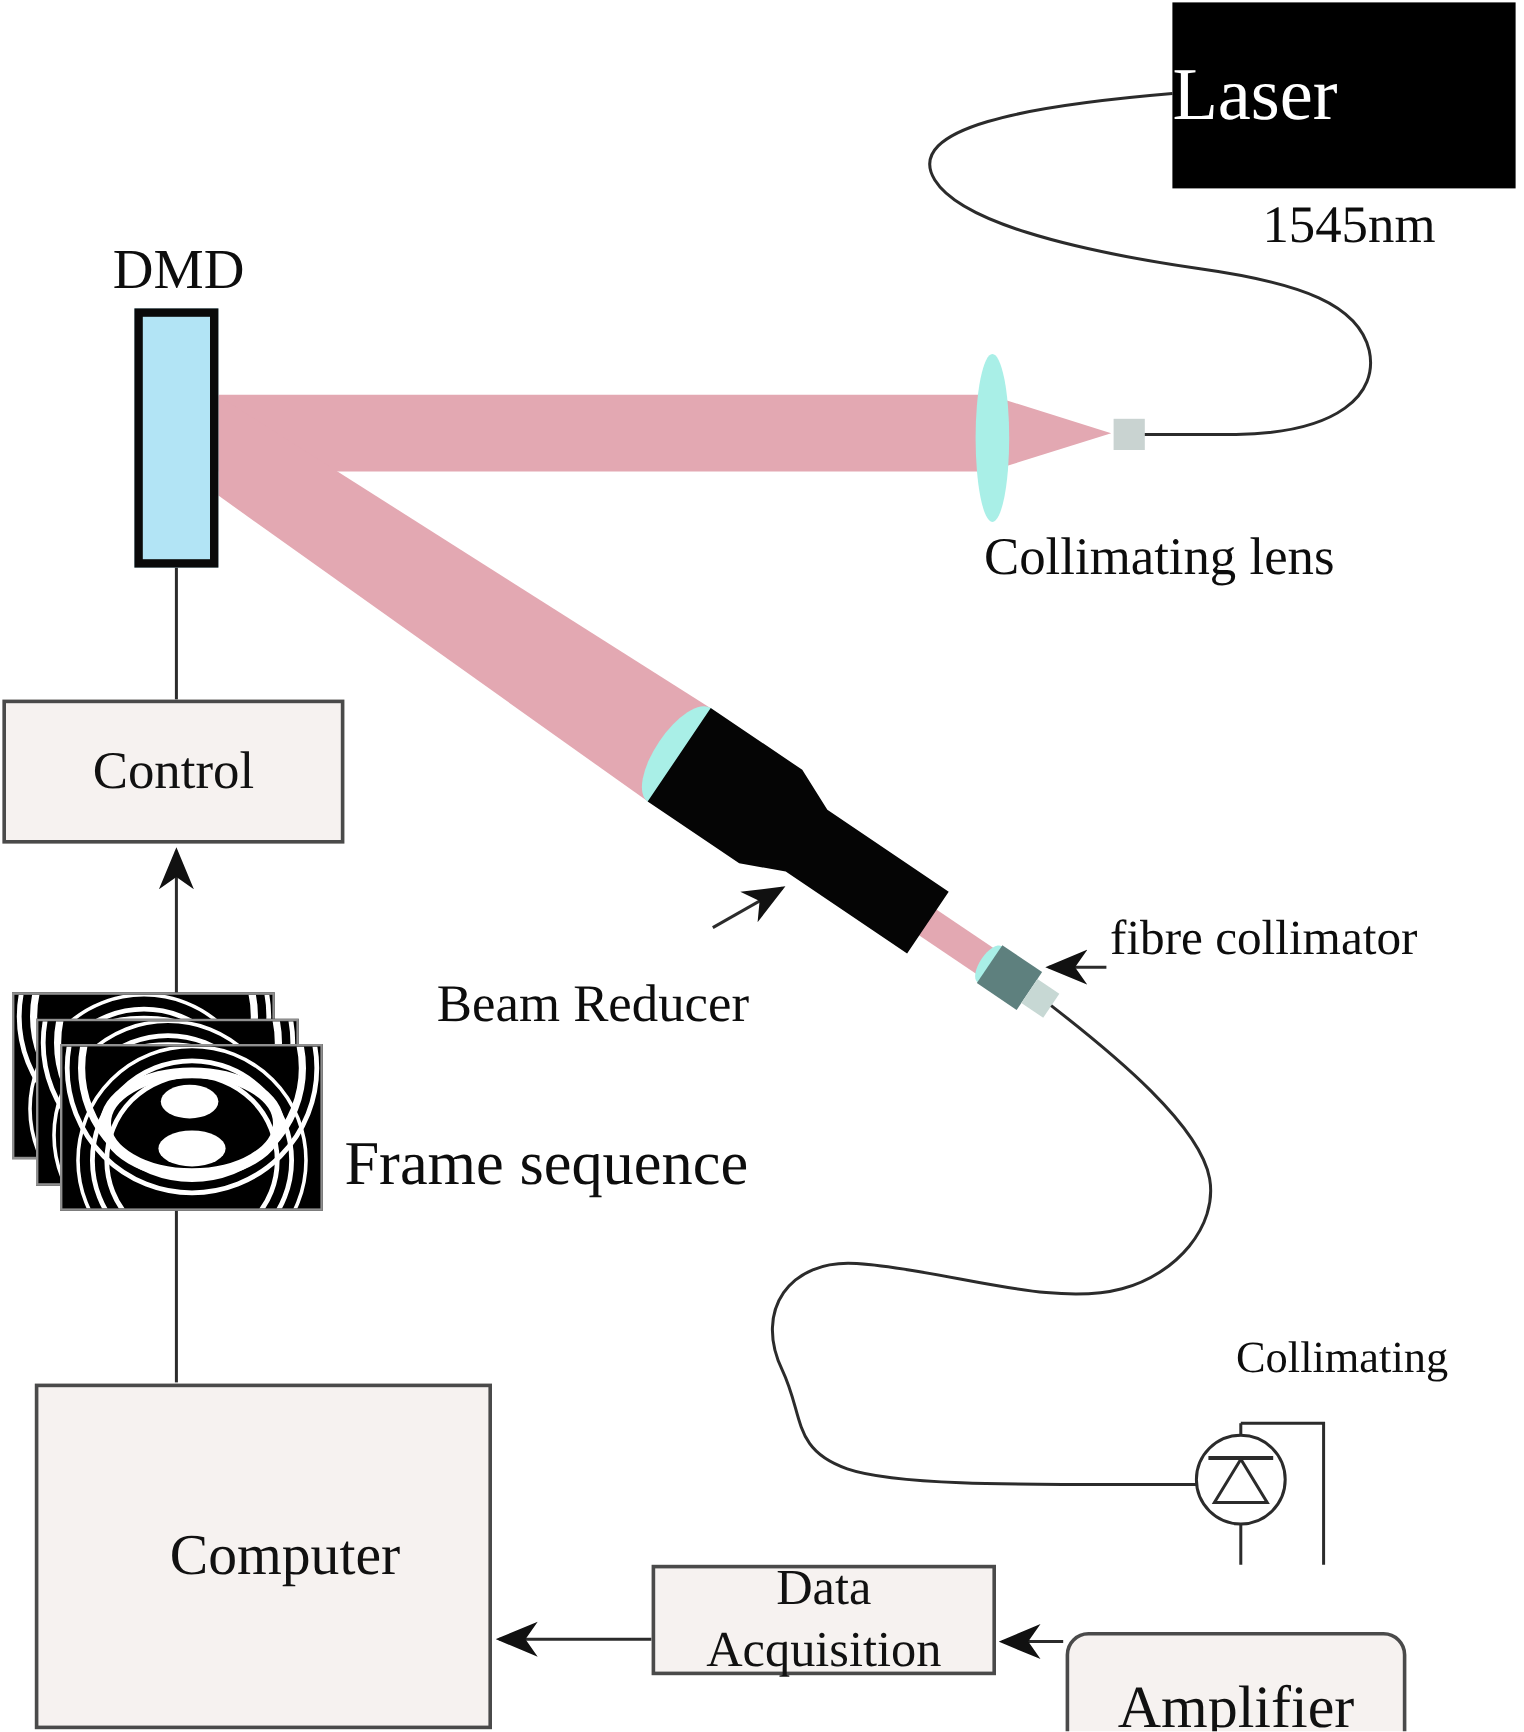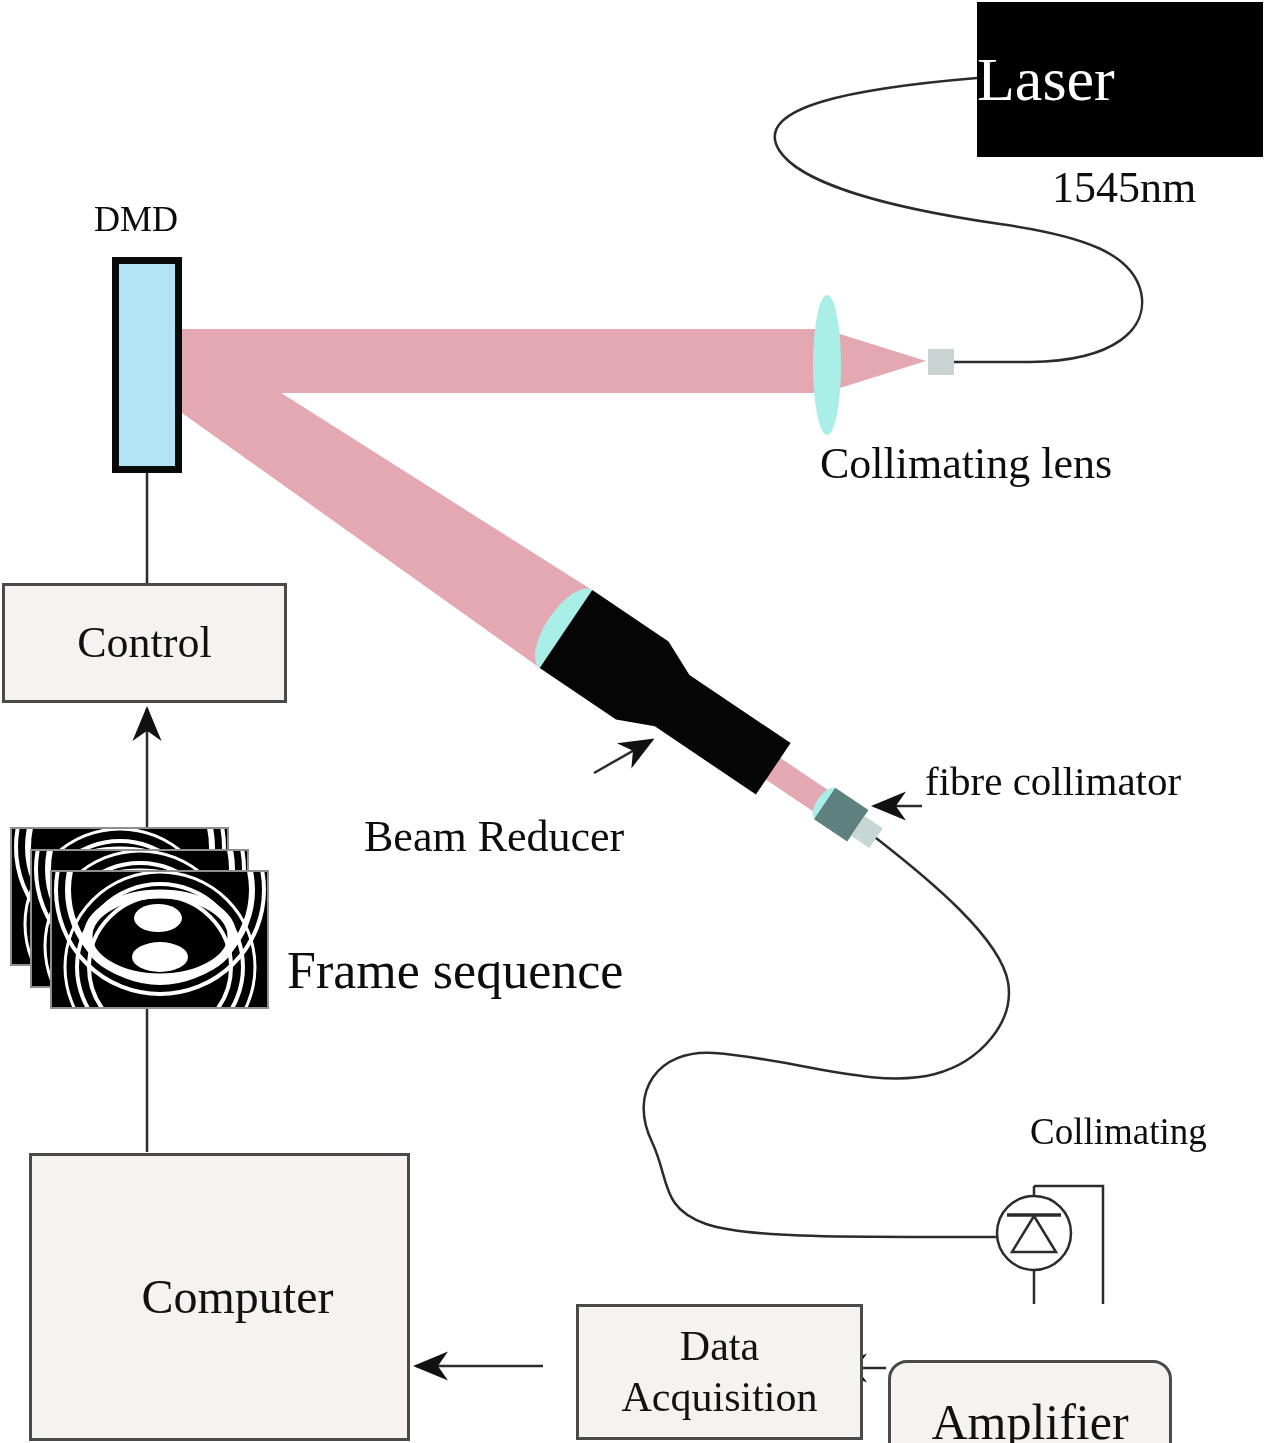--- a/index.html
+++ b/index.html
@@ -80,21 +80,21 @@
 
     <line x1="594" y1="773" x2="652" y2="740" style="stroke:var(--wire)" stroke-width="2.5" marker-end="url(#arrow)"></line>
     <line x1="922" y1="806" x2="874" y2="806" style="stroke:var(--wire)" stroke-width="2.5" marker-end="url(#arrow)"></line>
   </svg>
 
   <div class="laser-box">
     <span class="txt">Laser</span>
   </div>
   <div class="lbl" style="left:1052px;top:162px;font-size:44px;">1545nm</div>
 
-  <div class="lbl" style="left:94px;top:198px;font-size:36px;">DMD</div>
+  <div class="lbl" style="left:94px;top:198px;font-size:47px;">DMD</div>
   <div class="dmd"></div>
 
   <div class="lbl" style="left:820px;top:434px;font-size:44px;line-height:1.35;">
     <div>Collimating lens</div>
   </div>
 
   <div class="box" style="left:2px;top:583px;width:285px;height:120px;font-size:44px;">
     <div>Control</div>
   </div>
 
@@ -146,21 +146,21 @@
   </div>
 
   <div class="lbl" style="left:287px;top:941px;font-size:52px;">Frame sequence</div>
 
   <div class="lbl" style="left:1030px;top:1110px;font-size:37px;">Collimating</div>
 
   <div class="box" style="left:29px;top:1153px;width:381px;height:288px;font-size:48px;padding-left:36px;">
     <div>Computer</div>
   </div>
 
-  <div class="box" style="left:543px;top:1304px;width:287px;height:136px;font-size:42px;margin-left:33px;">
+  <div class="box" style="left:543px;top:1304px;width:287px;height:92px;font-size:42px;">
     <div>Data</div>
     <div>Acquisition</div>
   </div>
 
   <div class="box" style="left:888px;top:1360px;width:284px;height:125px;font-size:50px;border-radius:19px;">
     <div>Amplifier</div>
   </div>
 
 </div>
 

